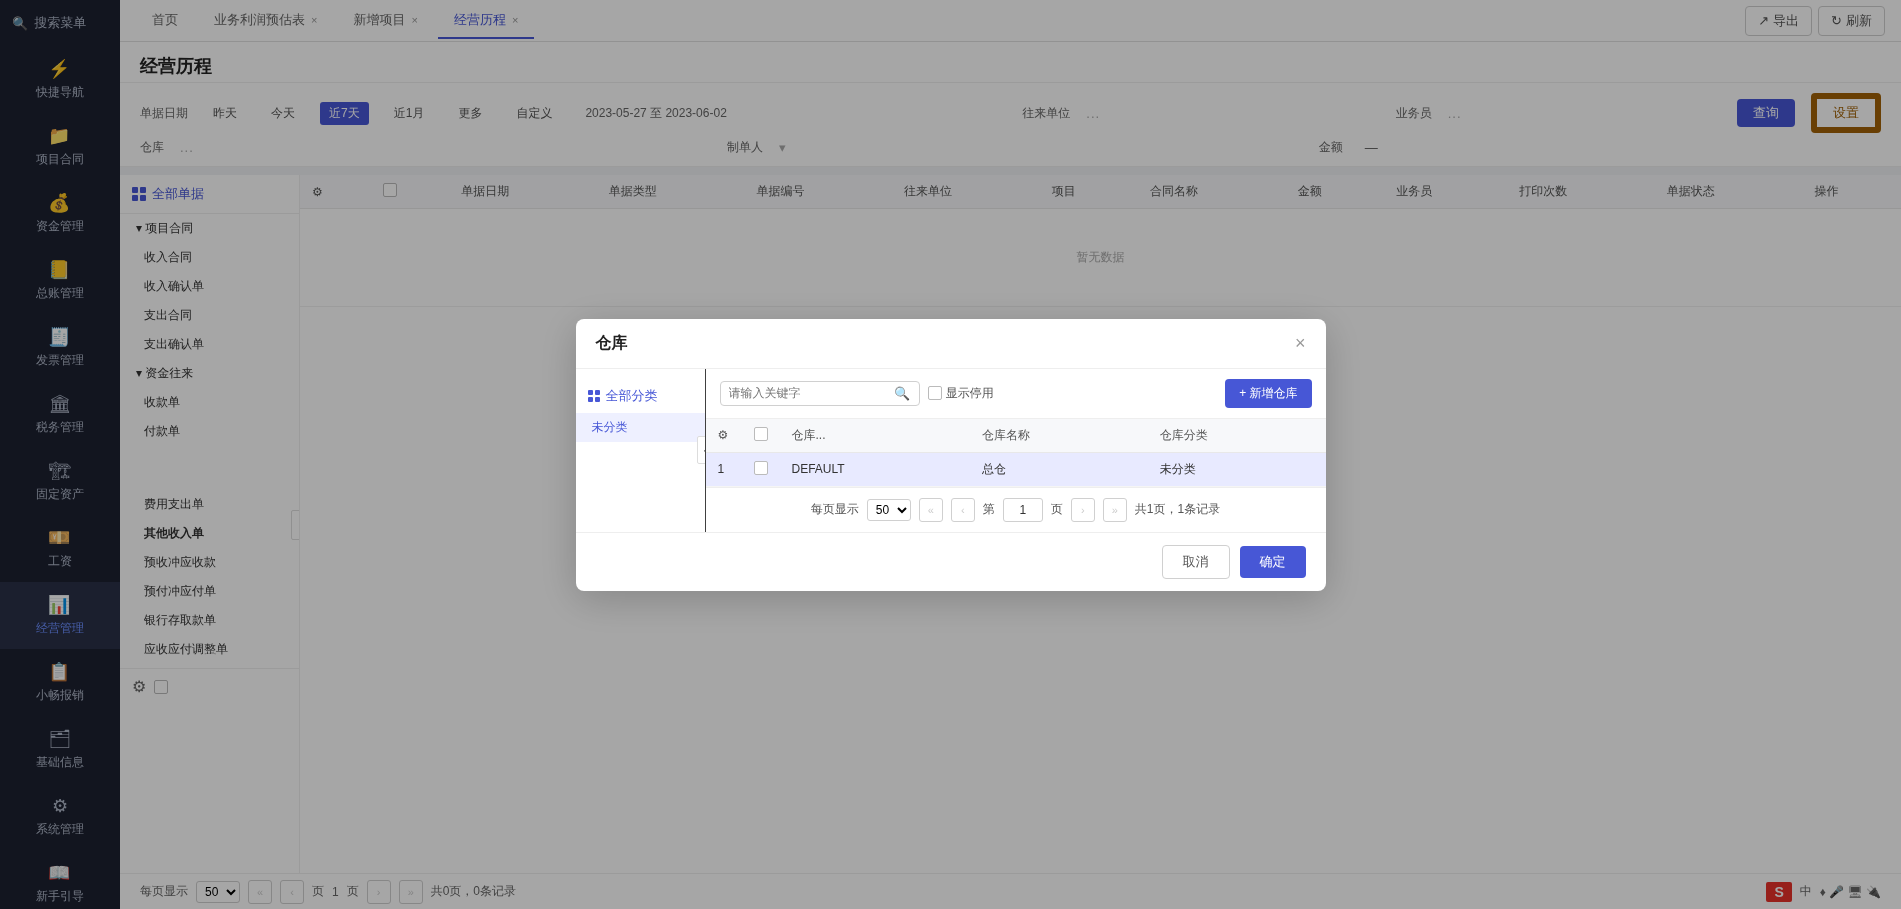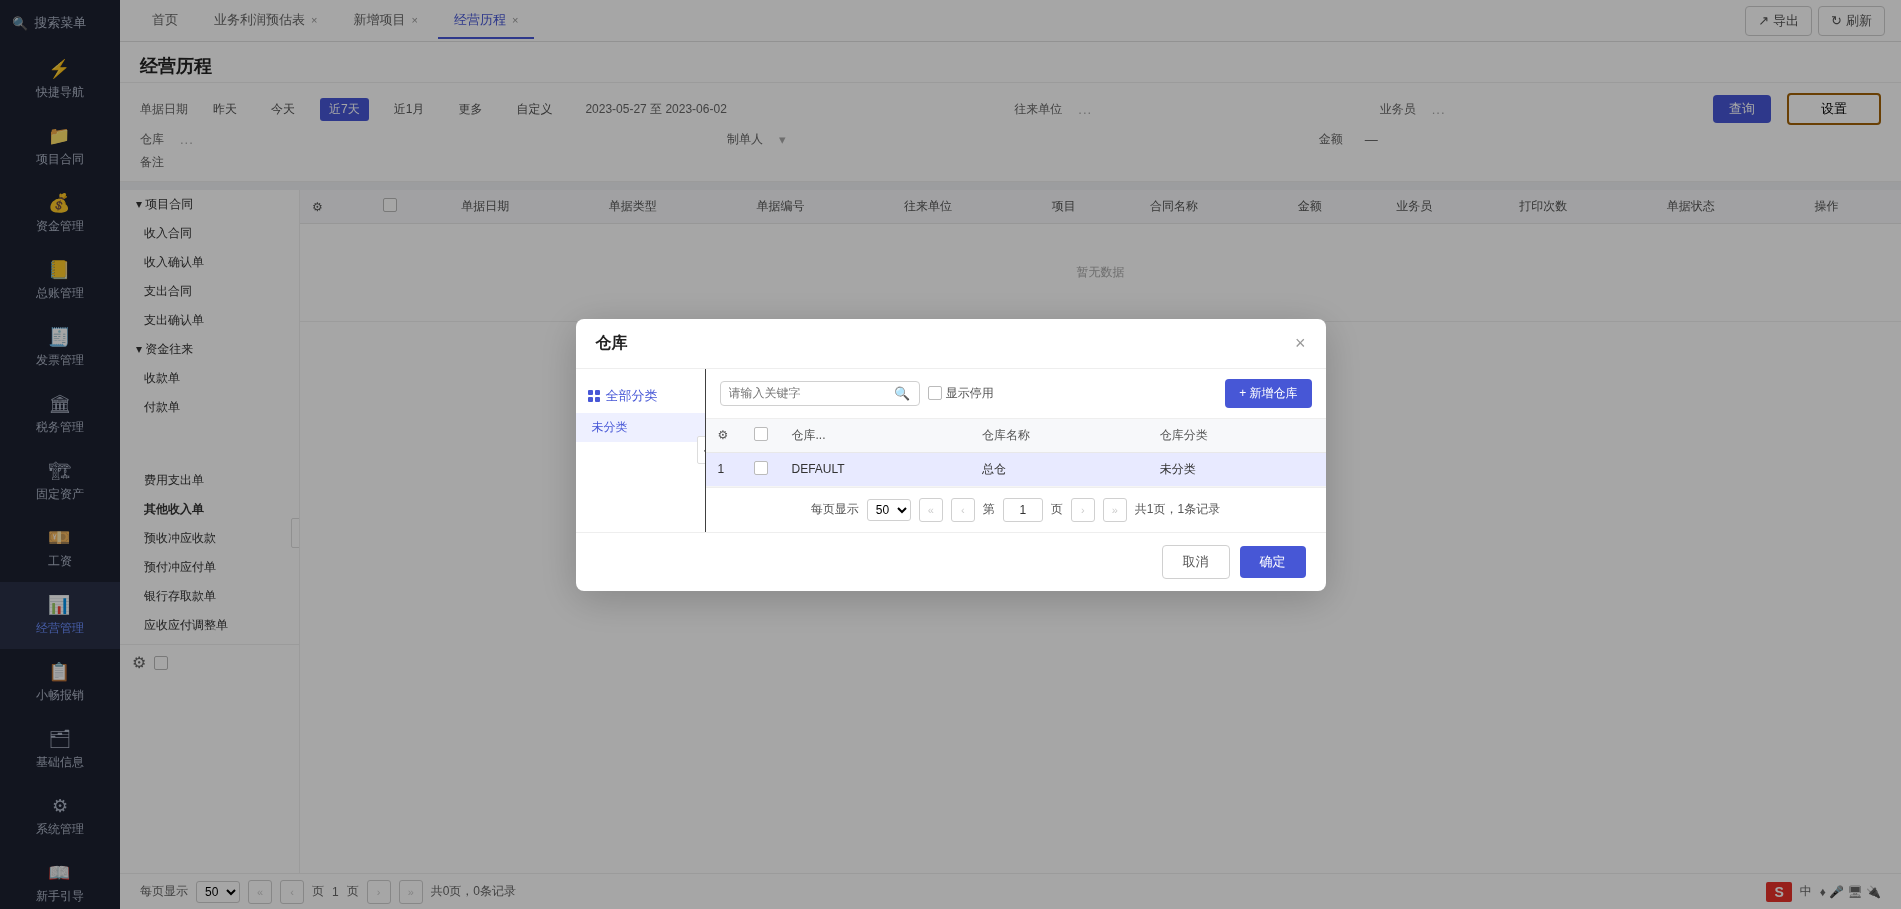--- a/index.html
+++ b/index.html
@@ -293,41 +293,47 @@
       <span class="filter-btn">自定义</span>
       <span class="filter-date">2023-05-27 至 2023-06-02</span>
       <div style="flex:1"></div>
       <span class="filter-label" style="margin-left:20px;">往来单位</span>
       <span class="filter-dots">...</span>
       <div style="flex:1"></div>
       <span class="filter-label" style="margin-left:20px;">业务员</span>
       <span class="filter-dots">...</span>
       <div style="flex:1"></div>
       <button style="background:#4757d6;color:#fff;border:none;border-radius:4px;padding:5px 16px;font-size:13px;cursor:pointer;">查询</button>
-      <button style="background:#fff;color:#000000;border:2px solid #a16207;border-radius:4px;padding:5px 32px;font-size:13px;cursor:pointer;">设置</button>
+      <button style="background:#fff;color:#a16207;border:6px solid #a16207;border-radius:4px;padding:5px 16px;font-size:13px;cursor:pointer;">设置</button>
     </div>
     <div class="filter-row">
       <span class="filter-label">仓库</span>
       <span class="filter-dots">...</span>
       <div style="flex:1"></div>
       <span class="filter-label" style="margin-left:20px;">制单人</span>
       <span style="color:#aaa;cursor:pointer;">▾</span>
       <div style="flex:1"></div>
       <span class="filter-label" style="margin-left:20px;">金额</span>
       <span style="color:#555;margin:0 6px;">—</span>
       <div style="flex:1"></div>
     </div>
-    <div class="filter-row" style="margin-top:6px;">
-      <span class="filter-label">备注</span>
-    </div>
   </div>
 
   <div style="display:flex; flex:1; overflow:hidden;">
 
     <div style="width:180px; background:#fff; border-right:1px solid #eee; overflow-y:auto; flex-shrink:0; position:relative;">
+      <div style="display:flex;align-items:center;gap:6px;padding:10px 12px;border-bottom:1px solid #eee;cursor:pointer;">
+        <span style="display:inline-grid;grid-template-columns:1fr 1fr;gap:2px;width:14px;height:14px;">
+          <span style="background:#4757d6;border-radius:1px;"></span>
+          <span style="background:#4757d6;border-radius:1px;"></span>
+          <span style="background:#4757d6;border-radius:1px;"></span>
+          <span style="background:#4757d6;border-radius:1px;"></span>
+        </span>
+        <span style="font-size:13px;color:#4757d6;font-weight:500;">全部单据</span>
+      </div>
 
       <div style="position:absolute;right:-12px;top:50%;transform:translateY(-50%);z-index:2;background:#fff;border:1px solid #ddd;width:20px;height:30px;display:flex;align-items:center;justify-content:center;cursor:pointer;border-radius:2px;">‹</div>
 
       <div class="dialog-sidebar-item" style="color:#333;font-weight:500;">▾ 项目合同</div>
       <div class="dialog-sidebar-item" style="padding-left:24px;">收入合同</div>
       <div class="dialog-sidebar-item" style="padding-left:24px;">收入确认单</div>
       <div class="dialog-sidebar-item" style="padding-left:24px;">支出合同</div>
       <div class="dialog-sidebar-item" style="padding-left:24px;">支出确认单</div>
       <div class="dialog-sidebar-item" style="color:#333;font-weight:500;">▾ 资金往来</div>
       <div class="dialog-sidebar-item" style="padding-left:24px;">收款单</div>

